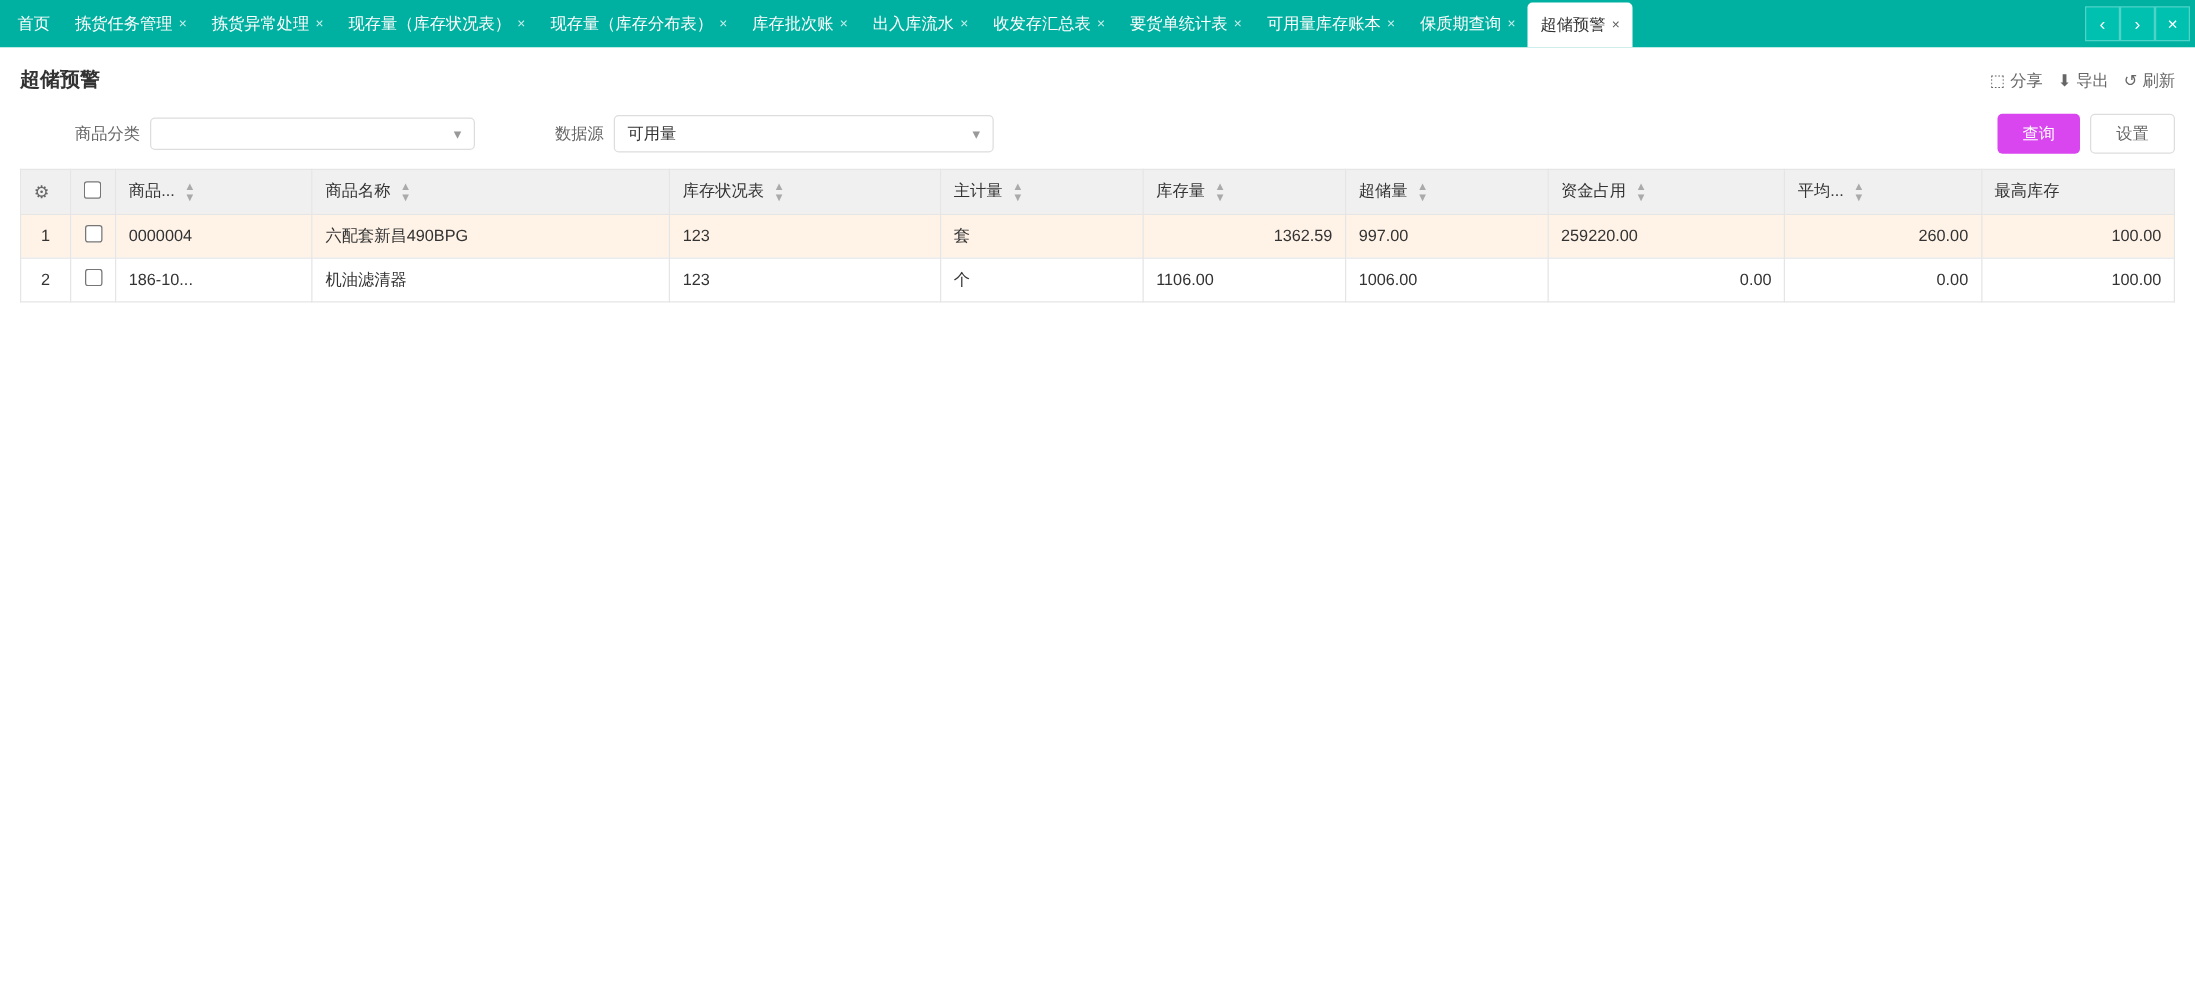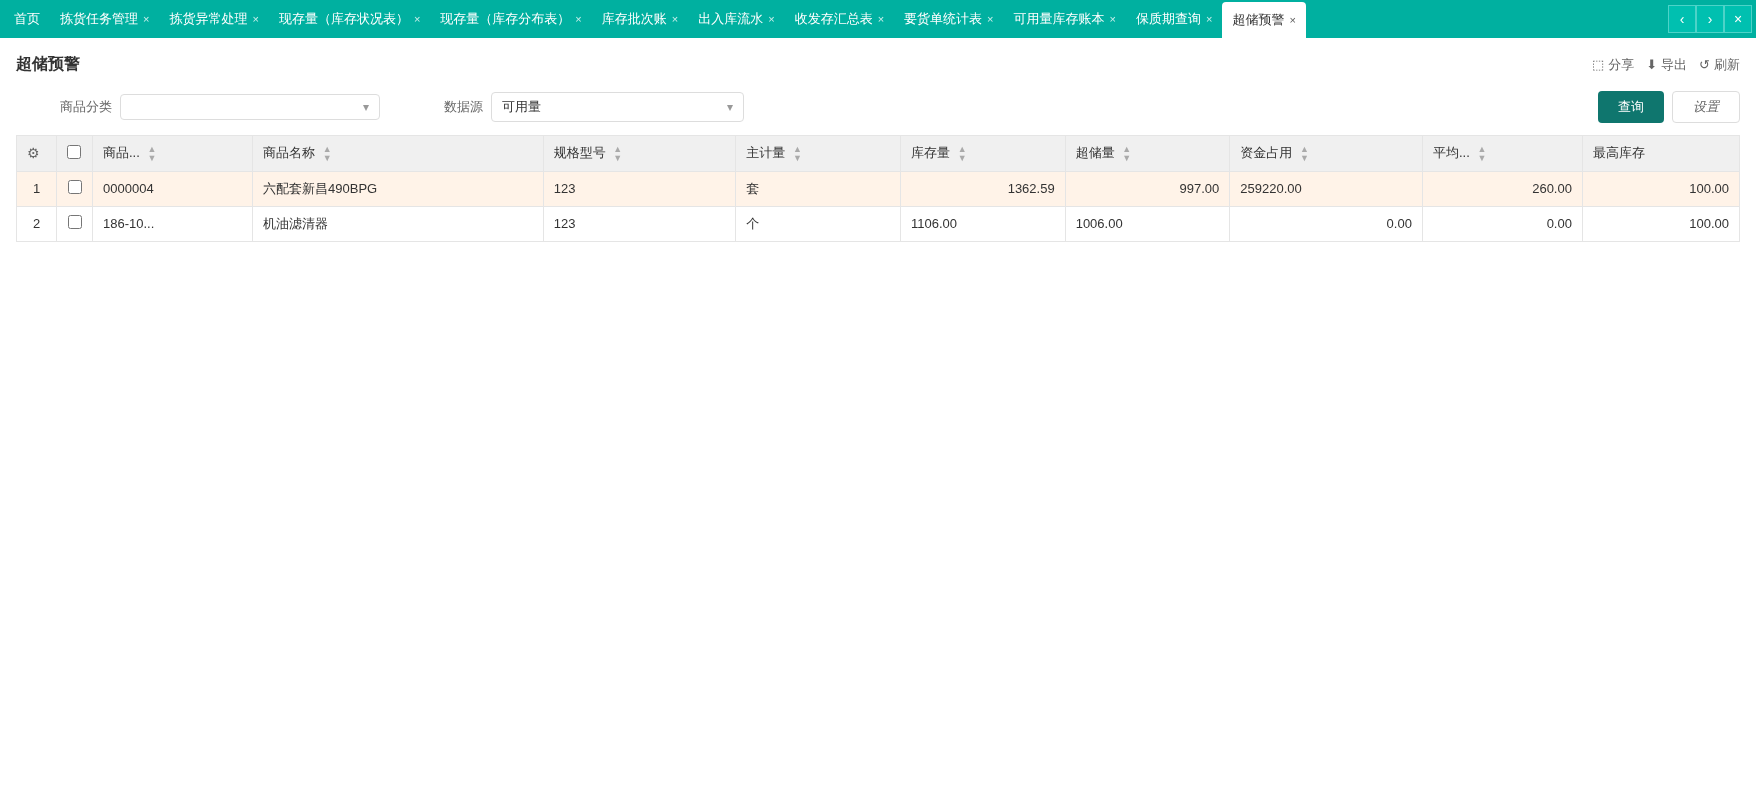--- a/index.html
+++ b/index.html
@@ -115,37 +115,36 @@
       font-size: 13px;
       color: #333;
     }
     .filter-select .chevron { color: #999; font-size: 12px; }
     .filter-actions {
       margin-left: auto;
       display: flex;
       gap: 8px;
     }
     .btn-query {
-      background: #0f766e;
+      background: #d946ef;
       color: #fff;
       border: none;
       border-radius: 4px;
       padding: 7px 20px;
       cursor: pointer;
       font-size: 13px;
     }
     .btn-settings {
       background: #fff;
       color: #666;
       border: 1px solid #ddd;
       border-radius: 4px;
       padding: 6px 20px;
       cursor: pointer;
       font-size: 13px;
-      font-style: italic;
     }
 
     
     .data-table {
       width: 100%;
       border-collapse: collapse;
       font-size: 13px;
     }
     .data-table th {
       background: #f0f0f0;
@@ -276,21 +275,21 @@
   <div class="filter-row">
     <div class="filter-group">
       <span class="filter-label">商品分类</span>
       <div class="filter-select" style="width:260px;">
         <span></span>
         <span class="chevron">▾</span>
       </div>
     </div>
     <div class="filter-group">
       <span class="filter-label">数据源</span>
-      <div class="filter-select" style="width:253px;">
+      <div class="filter-select" style="width:304px;">
         <span>可用量</span>
         <span class="chevron">▾</span>
       </div>
     </div>
     <div class="filter-actions">
       <button class="btn-query">查询</button>
       <button class="btn-settings">设置</button>
     </div>
   </div>
 
@@ -305,21 +304,21 @@
         </th>
         <th>
           <span>商品...</span>
           <span class="sort-icon">▲<br>▼</span>
         </th>
         <th>
           <span>商品名称</span>
           <span class="sort-icon">▲<br>▼</span>
         </th>
         <th>
-          <span>规格型号</span>
+          <span>库存状况表</span>
           <span class="sort-icon">▲<br>▼</span>
         </th>
         <th>
           <span>主计量</span>
           <span class="sort-icon">▲<br>▼</span>
         </th>
         <th>
           <span>库存量</span>
           <span class="sort-icon">▲<br>▼</span>
         </th>
@@ -342,21 +341,21 @@
     </thead>
     <tbody id="table-body">
     <tr class="row-highlight">
       <td class="row-num">1</td>
       <td class="col-checkbox"><input type="checkbox" style=""></td>
       <td>0000004</td>
       <td>六配套新昌490BPG</td>
       <td>123</td>
       <td>套</td>
       <td style="text-align:right">1362.59</td>
-      <td style="text-align:right">997.00</td>
+      <td style="">997.00</td>
       <td style="text-align:left">259220.00</td>
       <td style="text-align:right">260.00</td>
       <td style="text-align:right">100.00</td>
     </tr>
         <tr>
       <td class="row-num">2</td>
       <td class="col-checkbox"><input type="checkbox" style=""></td>
       <td>186-10...</td>
       <td>机油滤清器</td>
       <td>123</td>

